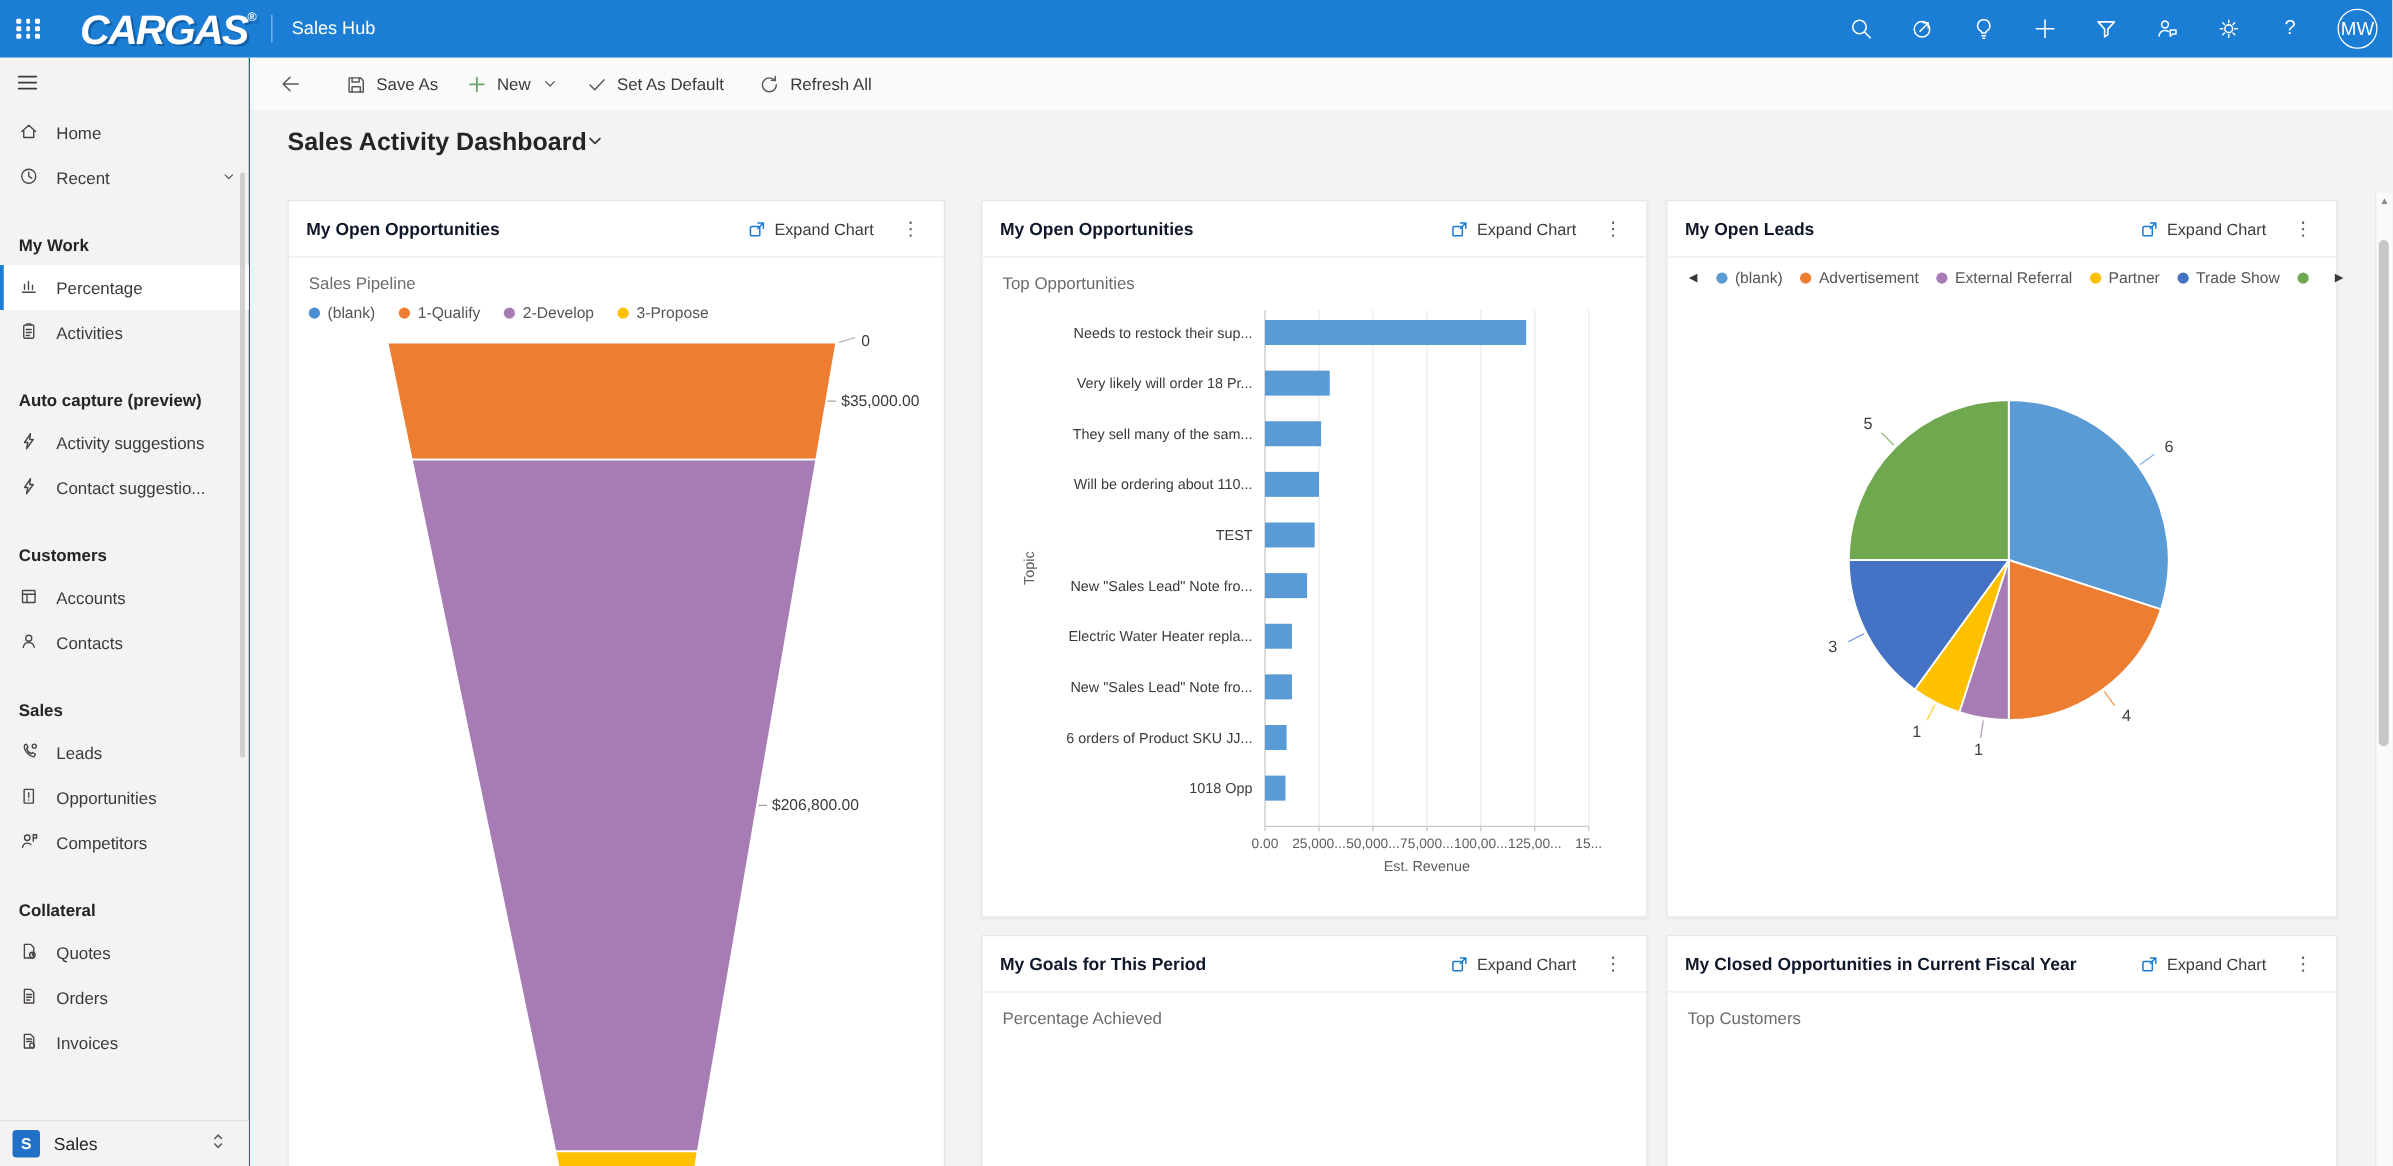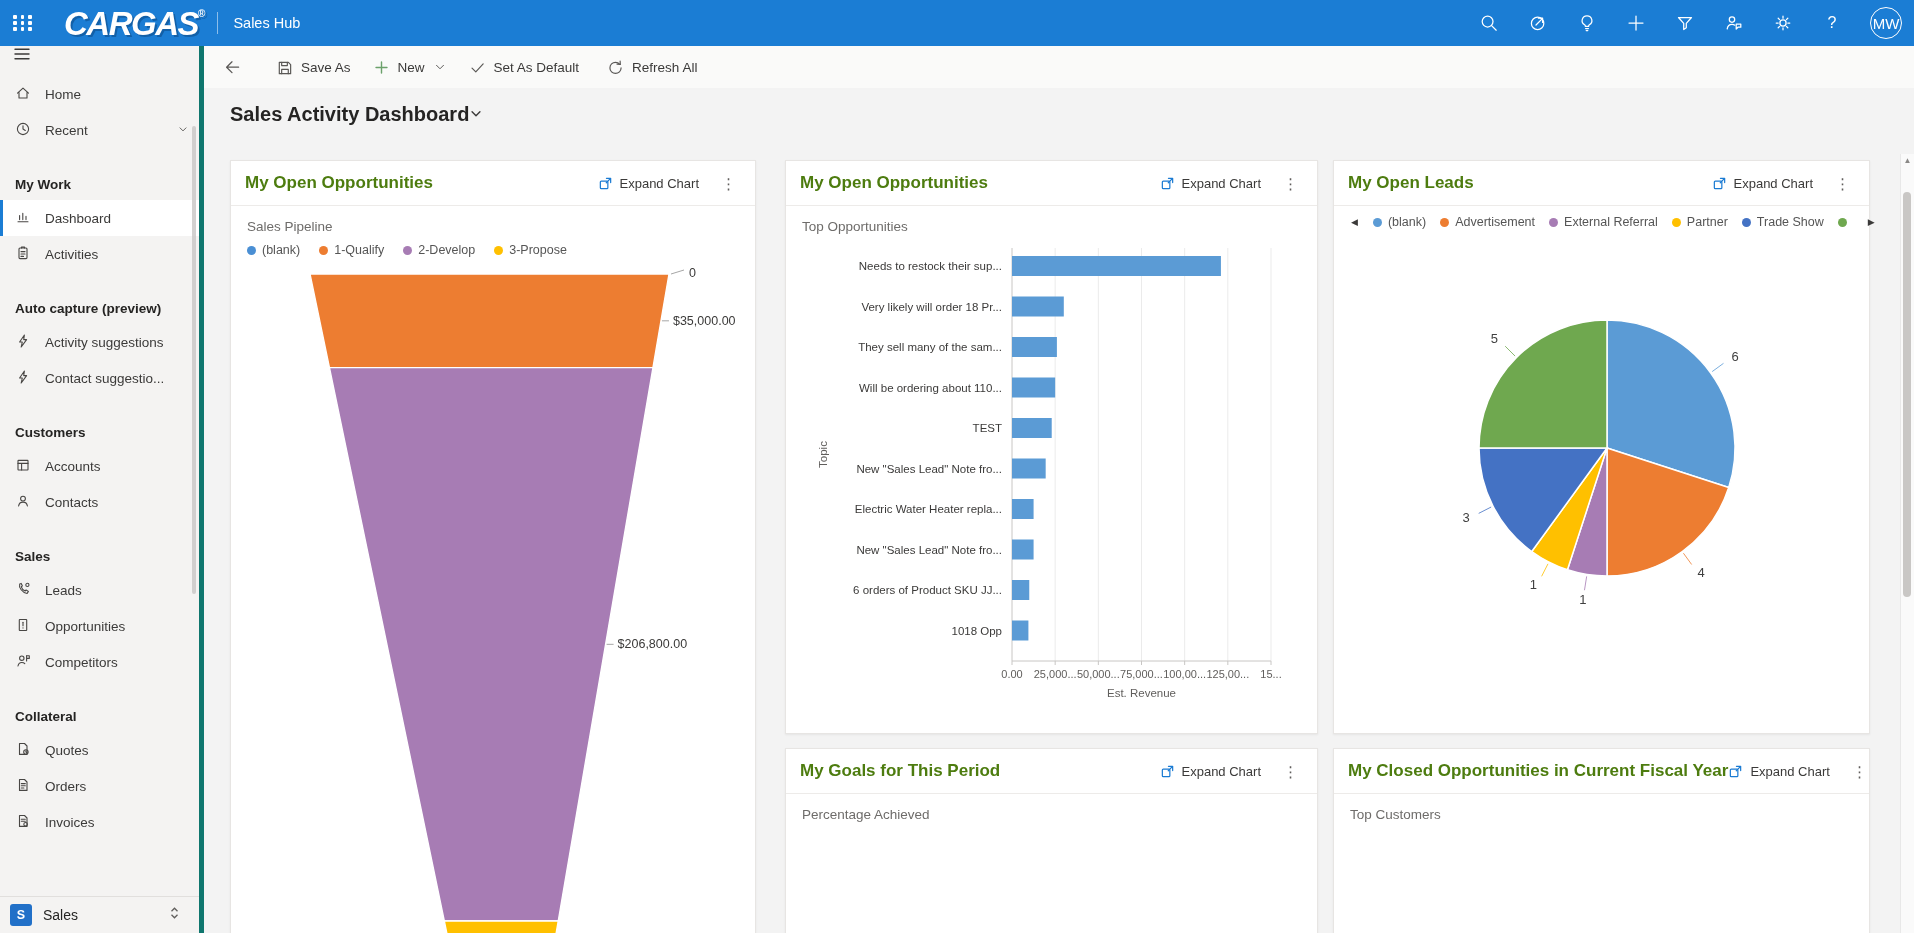--- a/index.html
+++ b/index.html
@@ -19,22 +19,22 @@
   .tb-divider{width:1px;height:22px;background:rgba(255,255,255,.5);margin:0 15px 0 12px}
   .app-name{font-size:14.5px}
   .tb-icons{margin-left:auto;display:flex;align-items:center;gap:27px;padding-right:12px}
   .tico{width:22px;height:22px;display:flex;align-items:center;justify-content:center;cursor:pointer}
   .tico svg{stroke:#fff;fill:none;stroke-width:1.25;stroke-linecap:round;stroke-linejoin:round}
   .tico.txt{font-size:16px;color:#fff;font-weight:400}
   .avatar{width:30px;height:30px;border:1.5px solid #fff;border-radius:50%;display:flex;
           align-items:center;justify-content:center;font-size:15px;cursor:pointer}
 
   
-  #sidebar{position:absolute;top:34px;left:0;width:199px;bottom:0;background:#F4F3F2;
-           border-right:5px solid #0f766e;z-index:20}
+  #sidebar{position:absolute;top:46px;left:0;width:199px;bottom:0;background:#F4F3F2;
+           border-right:1px solid #0f766e;z-index:20}
   .hamburger{width:44px;height:40px;display:flex;align-items:center;justify-content:center;cursor:pointer}
   .hamburger svg{stroke:#3B3A39;stroke-width:1.4;fill:none;stroke-linecap:round}
   #sidebar-nav{padding-top:2px}
   .nav-row{height:36px;display:flex;align-items:center;padding:0 10px 0 15px;gap:14px;
            font-size:13.5px;color:#3B3A39;cursor:pointer;position:relative}
   .nav-row svg{stroke:#484644;fill:none;stroke-width:1.1;stroke-linecap:round;stroke-linejoin:round;flex:none}
   .nav-row .chev{margin-left:auto}
   .nav-row.selected{background:#fff}
   .nav-row.selected::before{content:"";position:absolute;left:0;top:0;bottom:0;width:3px;background:#1B7DD4}
   .nav-header{height:32px;margin-top:20px;display:flex;align-items:center;padding-left:15px;
@@ -61,21 +61,21 @@
   #back-btn{margin-right:14px;margin-left:6px}
   #title-row{display:flex;align-items:center;gap:0;padding:13px 0 0 31px}
   #page-title{font-size:20px;font-weight:bold;color:#252423;margin:0;line-height:26px}
   #title-row .tchev{cursor:pointer;margin-top:3px}
   #title-row svg{stroke:#3B3A39;fill:none;stroke-width:1.6;stroke-linecap:round;stroke-linejoin:round}
 
   #content{position:absolute;left:0;right:0;top:108px;bottom:0;overflow:hidden}
 
   .card{position:absolute;background:#fff;border:1px solid #E7E5E3;box-shadow:0 1px 2px rgba(0,0,0,.06)}
   .card-h{height:44px;display:flex;align-items:center;padding:0 14px;border-bottom:1px solid #EDEBE9}
-  .card-title{font-size:17px;font-weight:bold;color:#4d7c0f;white-space:nowrap}
+  .card-title{font-size:14px;font-weight:bold;color:#0f172a;white-space:nowrap}
   .expand{margin-left:auto;display:flex;align-items:center;gap:7px;font-size:13px;color:#3B3A39;cursor:pointer;white-space:nowrap}
   .expand svg{stroke:#1B7BD3;fill:none;stroke-width:1.3;stroke-linecap:round;stroke-linejoin:round}
   .kebab{margin-left:17px;color:#605E5C;font-size:15px;cursor:pointer;padding:0 5px;line-height:1}
   .sub{margin:13px 16px 0;font-size:13.5px;color:#6E6C6A}
   .legend{display:flex;align-items:center;gap:19px;margin:9px 16px 0;font-size:12.5px;color:#555;flex-wrap:nowrap}
   .litem{display:flex;align-items:center;white-space:nowrap}
   .ldot{width:9px;height:9px;border-radius:50%;display:inline-block;margin-right:6px;flex:none}
   .pager{font-size:9px;color:#3B3A39;cursor:pointer;padding:0 1px}
   .pager.next{margin-left:auto}
 
@@ -180,21 +180,21 @@
         <span>Recent</span>
         <span class="chev"><svg width="12" height="12" viewBox="0 0 16 16">
             <path d="M4 6.5l4 4 4-4"></path>
           </svg></span>
       </div>
       <div class="nav-header">My Work</div>
       <div class="nav-row selected">
         <span><svg width="16" height="16" viewBox="0 0 16 16">
             <path d="M3 12.8h10M4.6 10.6v-4M7.8 10.6V4.2M11 10.6V7.2"></path>
           </svg></span>
-        <span>Dashboard</span>
+        <span>Percentage</span>
       </div>
       <div class="nav-row">
         <span><svg width="16" height="16" viewBox="0 0 16 16">
             <rect x="4" y="3" width="8" height="10.6" rx="1"></rect>
             <path d="M6.5 3V2.1h3V3M6 6.6h4M6 9h4M6 11.4h2.5"></path>
           </svg></span>
         <span>Activities</span>
       </div>
       <div class="nav-header">Auto capture (preview)</div>
       <div class="nav-row">

